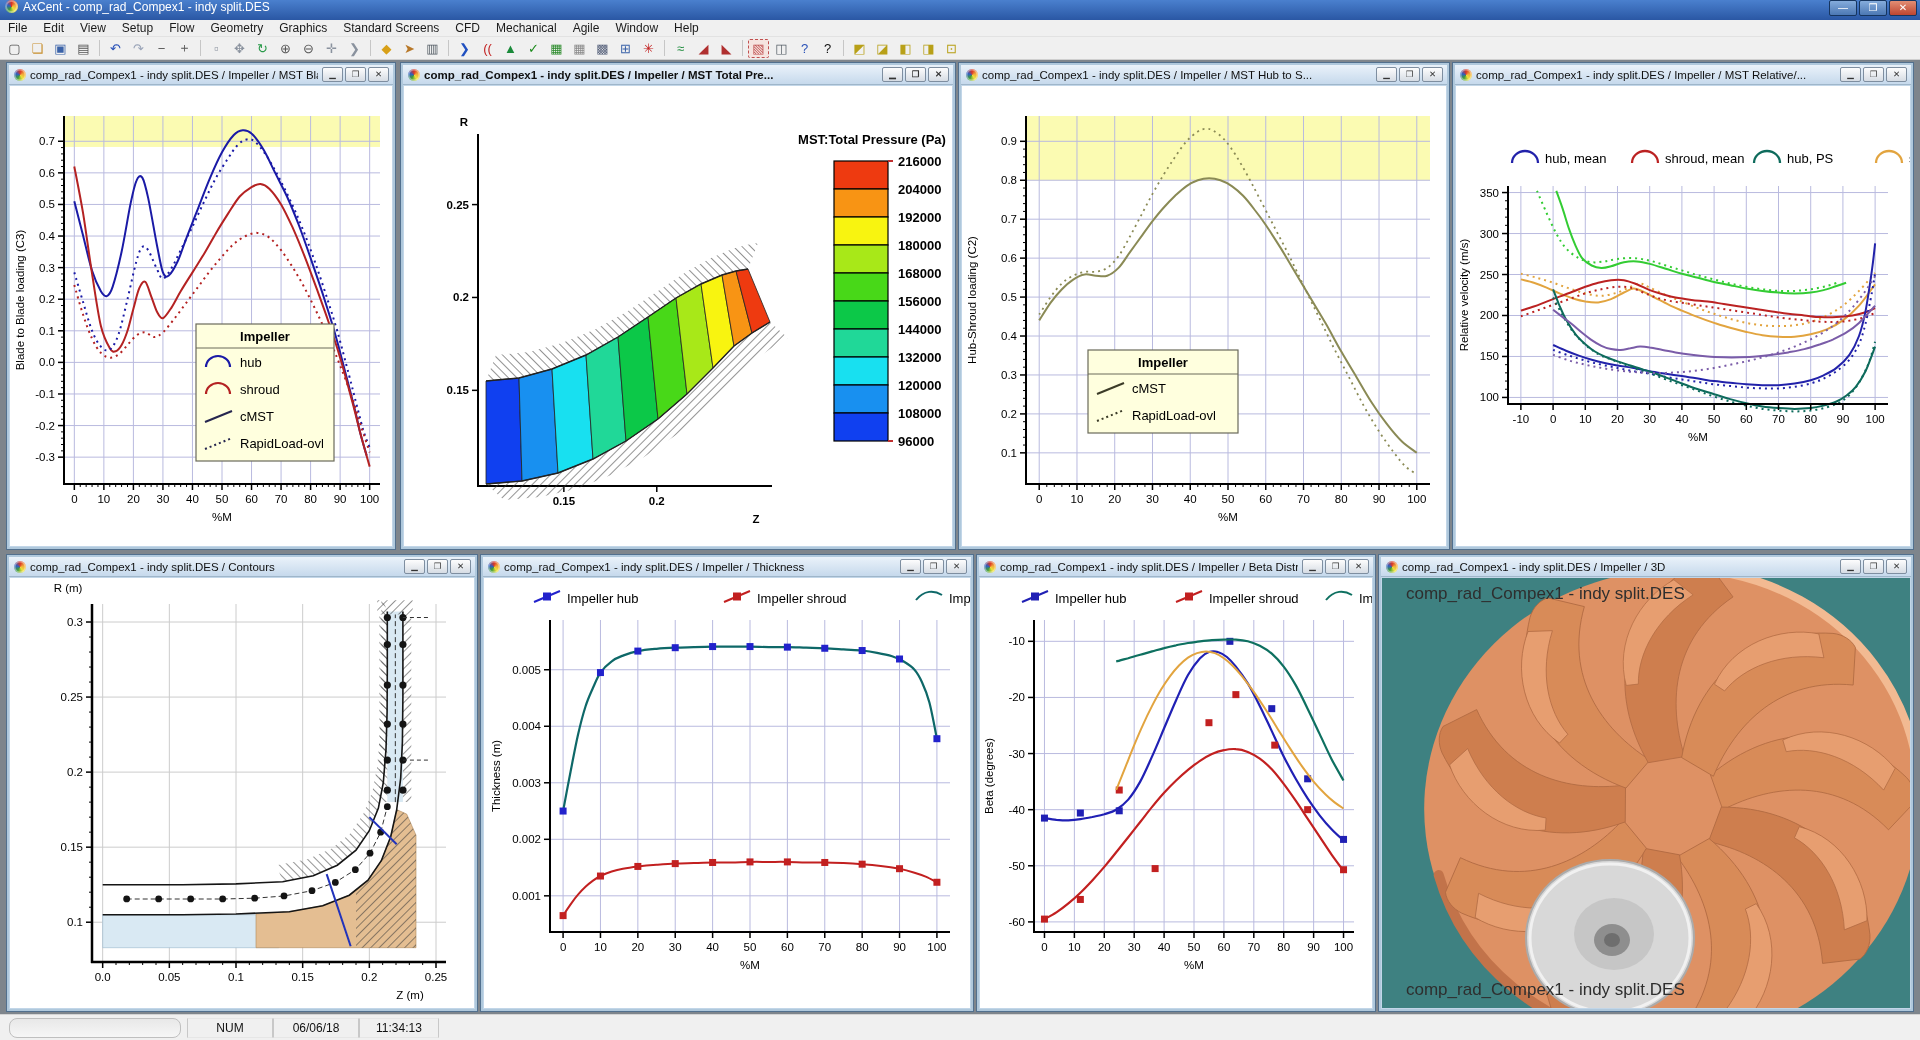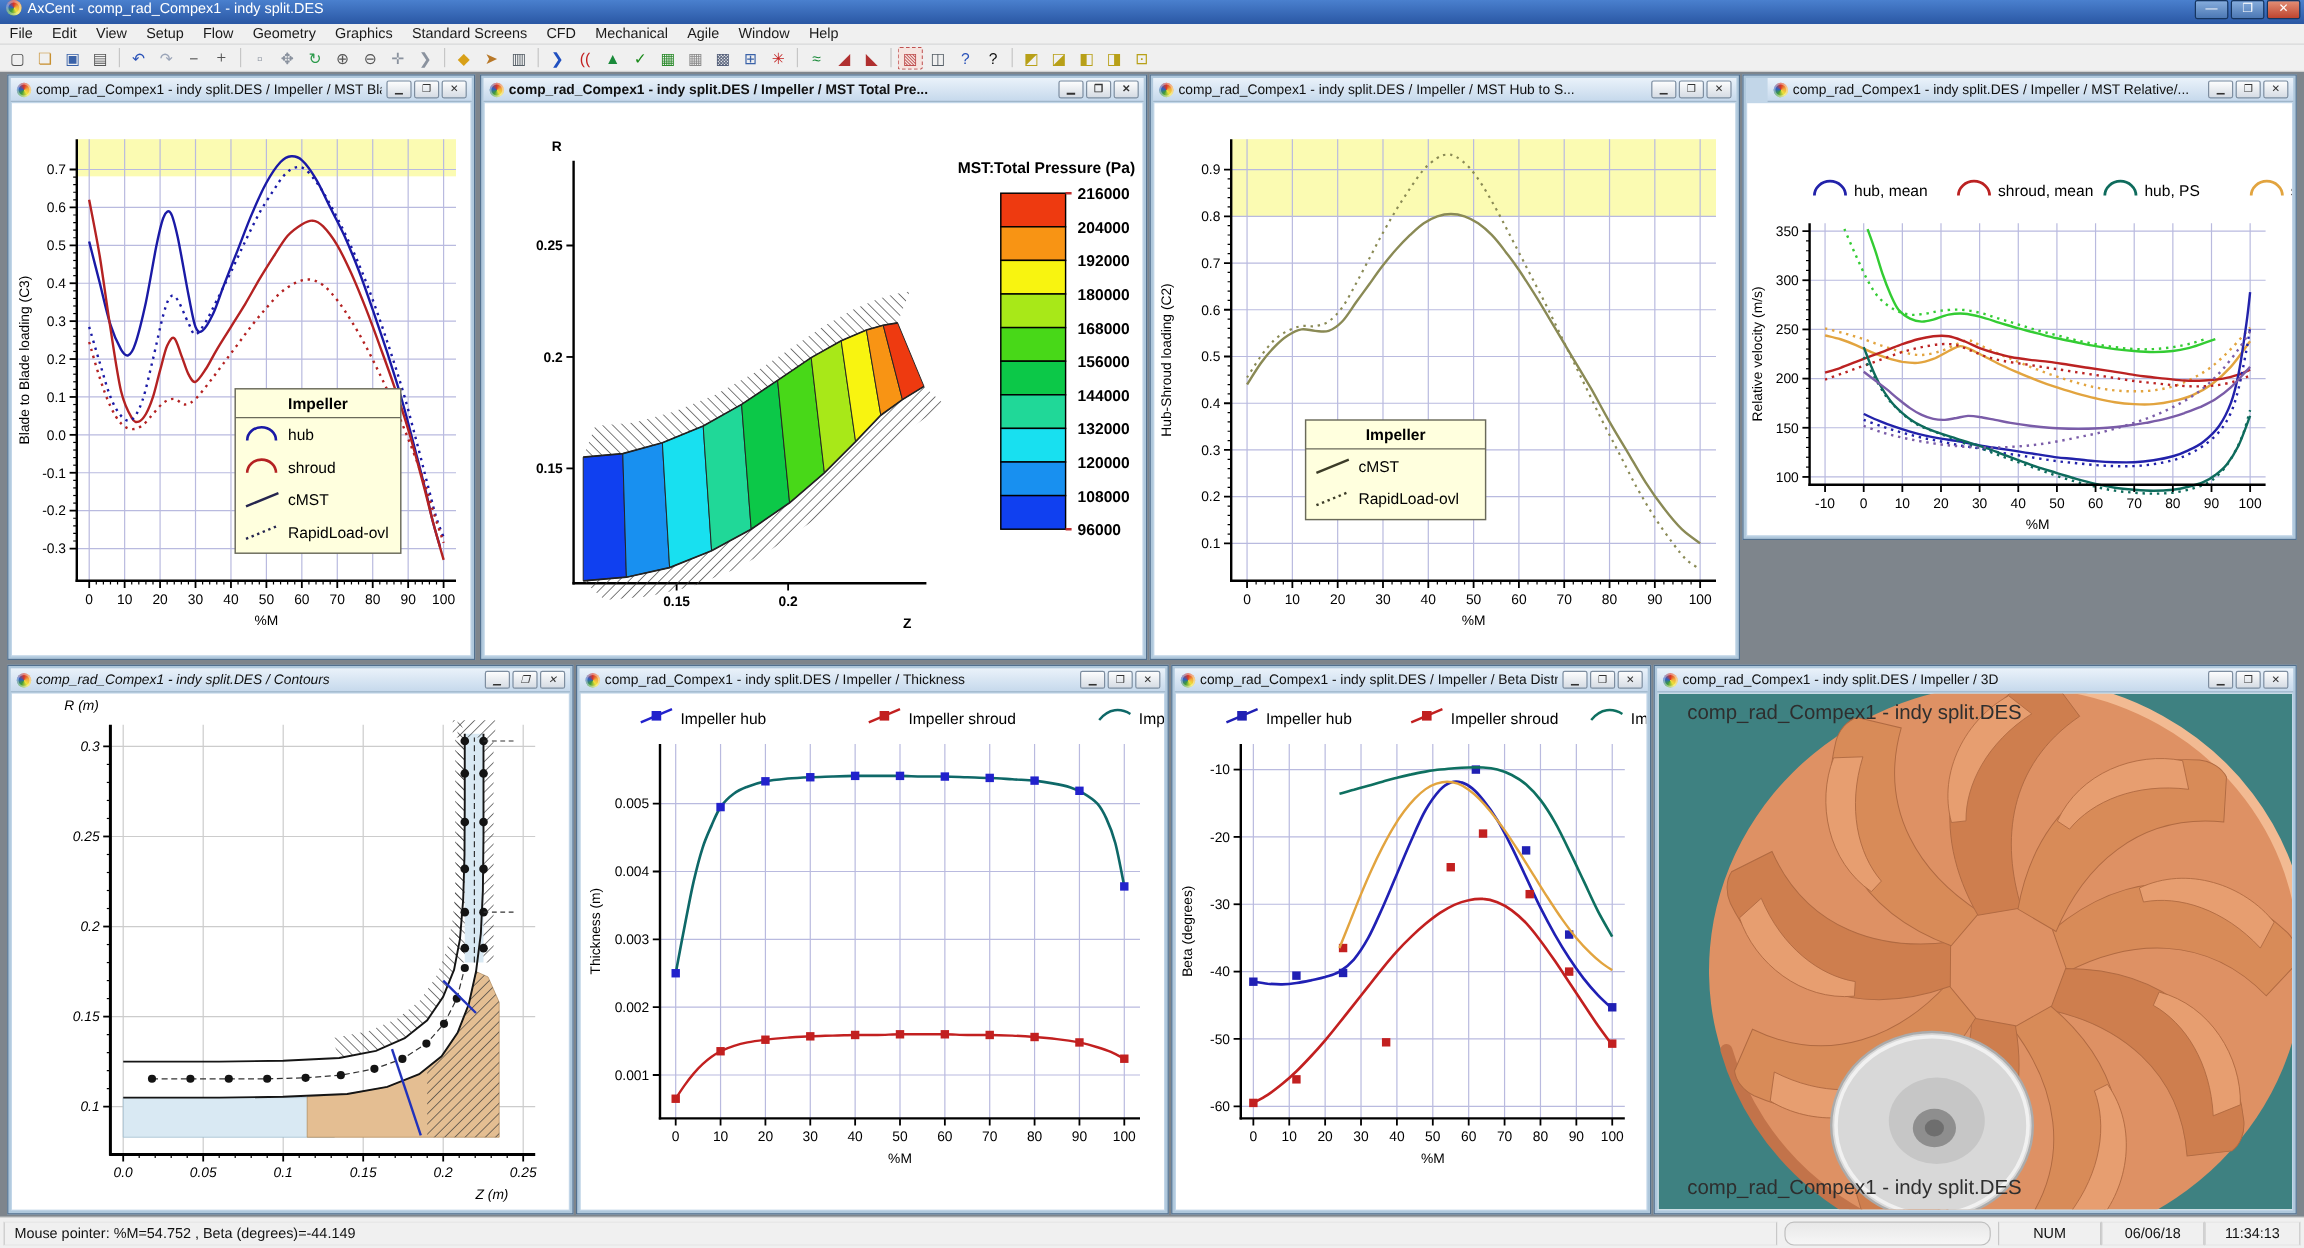--- a/index.html
+++ b/index.html
@@ -522,21 +522,21 @@
           <text x="14" y="214" text-anchor="middle" class="tk" transform="rotate(-90 14 214)">Hub-Shroud loading (C2)</text>
           <rect x="126" y="264" width="150" height="83" fill="#FFFFDE" stroke="#6A6A5A" stroke-width="1.2"></rect>
           <line x1="126" y1="288" x2="276" y2="288" stroke="#6A6A5A"></line>
           <text x="201" y="281" text-anchor="middle" class="lg" font-weight="bold">Impeller</text>
           <line x1="135" y1="308" x2="162" y2="297" stroke="#3C3C28" stroke-width="2"></line>
           <text x="170" y="307" class="lg">cMST</text>
           <line x1="135" y1="335" x2="162" y2="324" stroke="#3C3C28" stroke-width="2" stroke-dasharray="2 3"></line>
           <text x="170" y="334" class="lg">RapidLoad-ovl</text>
         </svg></div>
     </div>
-    <div class="mdi-window" style="left: 1452px; top: 2px; width: 462px; height: 388px; padding-left: 18px;">
+    <div class="mdi-window" style="left: 1452px; top: 2px; width: 462px; height: 488px;">
       <div class="mdi-title">
         <span class="mdi-ico"></span>
         <span class="ttl">comp_rad_Compex1 - indy split.DES / Impeller / MST Relative/...</span>
         <span class="mwbtns">
           <span class="mwbtn">▁</span>
           <span class="mwbtn">❐</span>
           <span class="mwbtn">✕</span>
         </span>
       </div>
       <div class="mdi-content"><svg width="454" height="460" viewBox="0 0 454 460">
@@ -633,21 +633,21 @@
           <path d="M 56,77 A 13 12 0 0 1 82,77" fill="none" stroke="#2222AA" stroke-width="2.3"></path>
           <text x="89" y="77" class="lg">hub, mean</text>
           <path d="M 176,77 A 13 12 0 0 1 202,77" fill="none" stroke="#BB2222" stroke-width="2.3"></path>
           <text x="209" y="77" class="lg">shroud, mean</text>
           <path d="M 298,77 A 13 12 0 0 1 324,77" fill="none" stroke="#0E6B5C" stroke-width="2.3"></path>
           <text x="331" y="77" class="lg">hub, PS</text>
           <path d="M 420,77 A 13 12 0 0 1 446,77" fill="none" stroke="#E2A43F" stroke-width="2.3"></path>
           <text x="453" y="77" class="lg">s</text>
         </svg></div>
     </div>
-    <div class="mdi-window" style="left: 6px; top: 494px; width: 472px; height: 458px; font-style: italic;">
+    <div class="mdi-window" style="left: 6px; top: 494px; width: 472px; height: 458px;">
       <div class="mdi-title">
         <span class="mdi-ico"></span>
         <span class="ttl">comp_rad_Compex1 - indy split.DES / Contours</span>
         <span class="mwbtns">
           <span class="mwbtn">▁</span>
           <span class="mwbtn">❐</span>
           <span class="mwbtn">✕</span>
         </span>
       </div>
       <div class="mdi-content"><svg width="464" height="430" viewBox="0 0 464 430">
@@ -1019,18 +1019,17 @@
               <ellipse cx="4" cy="-4" rx="40" ry="36" fill="#C6C6C6"></ellipse>
               <ellipse cx="2" cy="2" rx="18" ry="16" fill="#8E8E8E"></ellipse>
               <ellipse cx="2" cy="2" rx="8" ry="7" fill="#6E6E6E"></ellipse>
             </g>
           </g>
         </svg><div class="overlay-label" style="left: 24px; top: 6px;">comp_rad_Compex1 - indy split.DES</div><div class="overlay-label" style="left: 24px; bottom: 8px;">comp_rad_Compex1 - indy split.DES</div></div>
     </div>
   </div>
 
 <div class="statusbar">
-  <div class="scell main">Mouse pointer: %M=54.752 , Beta (degrees)=-44.149</div>
   <div class="scell track"></div>
   <div class="scell num">NUM</div>
   <div class="scell date">06/06/18</div>
   <div class="scell time">11:34:13</div>
 </div>
 
 </body></html>

